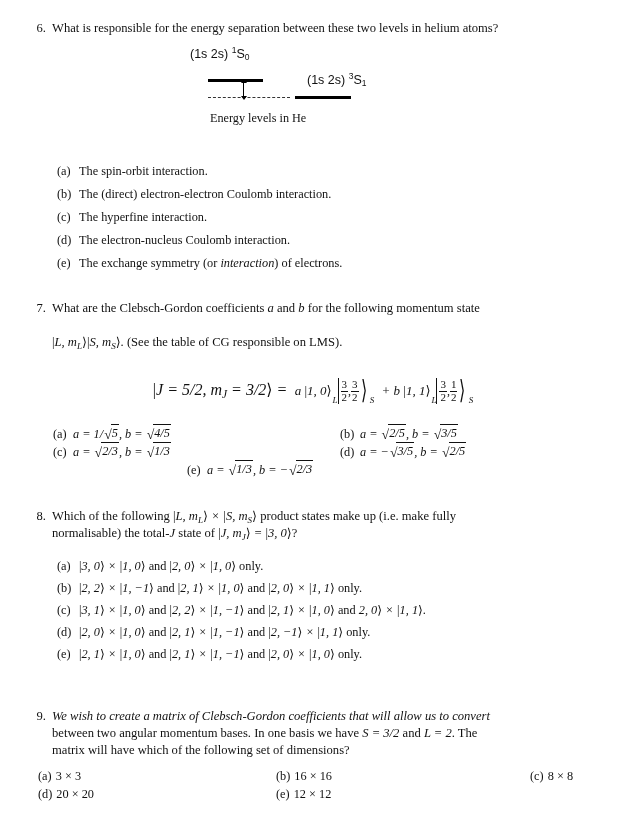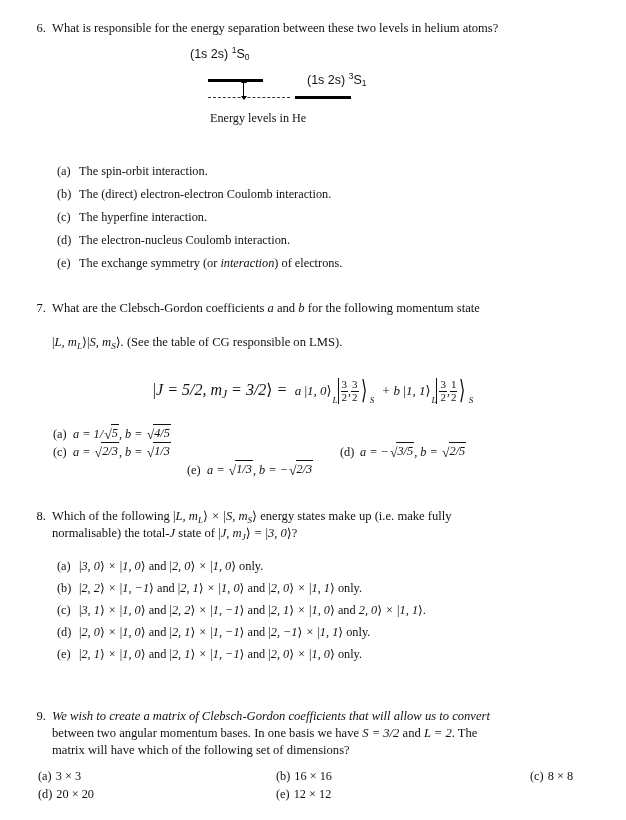--- a/index.html
+++ b/index.html
@@ -231,25 +231,26 @@
 
   <div style="position:absolute; left:0px; top:378px; width:626px; text-align:center;">
     <span class="math" style="font-size:16px;"><span class="ket-bar">|</span>J = 5/2, m<span class="sub">J</span> = 3/2<span class="ket-bar">⟩</span> =
     </span>
     <span class="math" style="font-size:13px;">&nbsp;a <span class="ket-bar">|</span>1, 0<span class="ket-bar">⟩</span><span class="ketsub">L</span></span><span class="bigket"><span class="bigbar"></span><span class="frac"><span class="num">3</span><span class="den">2</span></span><span style="font-size:12px; vertical-align:middle;">,</span><span class="frac"><span class="num">3</span><span class="den">2</span></span><span class="bigangle">⟩</span><span class="ketsub">S</span></span>
     <span class="math" style="font-size:13px;">&nbsp;+ b <span class="ket-bar">|</span>1, 1<span class="ket-bar">⟩</span><span class="ketsub">L</span></span><span class="bigket"><span class="bigbar"></span><span class="frac"><span class="num">3</span><span class="den">2</span></span><span style="font-size:12px; vertical-align:middle;">,</span><span class="frac"><span class="num">1</span><span class="den">2</span></span><span class="bigangle">⟩</span><span class="ketsub">S</span></span>
   </div>
 
   <div class="opt" style="left:53px; top:425px;"><span class="optlab-tight">(a)</span><span class="math">a = 1/<span class="sqrt"><span class="radical">√</span><span class="rad-body">5</span></span>, b = <span class="sqrt"><span class="radical">√</span><span class="rad-body">4/5</span></span></span></div>
   <div class="opt" style="left:53px; top:443px;"><span class="optlab-tight">(c)</span><span class="math">a = <span class="sqrt"><span class="radical">√</span><span class="rad-body">2/3</span></span>, b = <span class="sqrt"><span class="radical">√</span><span class="rad-body">1/3</span></span></span></div>
+  <div class="opt" style="left:340px; top:425px;"><span class="optlab-tight">(b)</span><span class="math">a = <span class="sqrt"><span class="radical">√</span><span class="rad-body">2/5</span></span>, b = <span class="sqrt"><span class="radical">√</span><span class="rad-body">3/5</span></span></span></div>
   <div class="opt" style="left:340px; top:443px;"><span class="optlab-tight">(d)</span><span class="math">a = −<span class="sqrt"><span class="radical">√</span><span class="rad-body">3/5</span></span>, b = <span class="sqrt"><span class="radical">√</span><span class="rad-body">2/5</span></span></span></div>
   <div class="opt" style="left:187px; top:461px;"><span class="optlab-tight">(e)</span><span class="math">a = <span class="sqrt"><span class="radical">√</span><span class="rad-body">1/3</span></span>, b = −<span class="sqrt"><span class="radical">√</span><span class="rad-body">2/3</span></span></span></div>
 
   <div class="qnum" style="left:26px; top:508px;">8.</div>
-  <div class="qbody" style="left:52px; top:508px; width:560px;"><span>Which of the following </span><span class="math"><span class="ket-bar">|</span>L, m<span class="sub">L</span><span class="ket-bar">⟩</span> <span class="times">×</span> <span class="ket-bar">|</span>S, m<span class="sub">S</span><span class="ket-bar">⟩</span></span><span> energy states make up (i.e. make fully</span></div>
+  <div class="qbody" style="left:52px; top:508px; width:560px;"><span>Which of the following </span><span class="math"><span class="ket-bar">|</span>L, m<span class="sub">L</span><span class="ket-bar">⟩</span> <span class="times">×</span> <span class="ket-bar">|</span>S, m<span class="sub">S</span><span class="ket-bar">⟩</span></span><span> product states make up (i.e. make fully</span></div>
   <div class="qbody" style="left:52px; top:525px; width:560px;"><span>normalisable) the total-</span><span class="math">J</span><span> state of </span><span class="math"><span class="ket-bar">|</span>J, m<span class="sub">J</span><span class="ket-bar">⟩</span> = <span class="ket-bar">|</span>3, 0<span class="ket-bar">⟩</span></span><span>?</span></div>
 
   <div class="opt" style="left:57px; top:558px;"><span class="optlab">(a)</span><span class="math"><span class="ket-bar">|</span>3, 0<span class="ket-bar">⟩</span> <span class="times">×</span> <span class="ket-bar">|</span>1, 0<span class="ket-bar">⟩</span> <span class="mathup">and</span> <span class="ket-bar">|</span>2, 0<span class="ket-bar">⟩</span> <span class="times">×</span> <span class="ket-bar">|</span>1, 0<span class="ket-bar">⟩</span></span><span> only.</span></div>
 
   <div class="opt" style="left:57px; top:580px;"><span class="optlab">(b)</span><span class="math"><span class="ket-bar">|</span>2, 2<span class="ket-bar">⟩</span> <span class="times">×</span> <span class="ket-bar">|</span>1, −1<span class="ket-bar">⟩</span> <span class="mathup">and</span> <span class="ket-bar">|</span>2, 1<span class="ket-bar">⟩</span> <span class="times">×</span> <span class="ket-bar">|</span>1, 0<span class="ket-bar">⟩</span> <span class="mathup">and</span> <span class="ket-bar">|</span>2, 0<span class="ket-bar">⟩</span> <span class="times">×</span> <span class="ket-bar">|</span>1, 1<span class="ket-bar">⟩</span></span><span> only.</span></div>
 
   <div class="opt" style="left:57px; top:602px;"><span class="optlab">(c)</span><span class="math"><span class="ket-bar">|</span>3, 1<span class="ket-bar">⟩</span> <span class="times">×</span> <span class="ket-bar">|</span>1, 0<span class="ket-bar">⟩</span> <span class="mathup">and</span> <span class="ket-bar">|</span>2, 2<span class="ket-bar">⟩</span> <span class="times">×</span> <span class="ket-bar">|</span>1, −1<span class="ket-bar">⟩</span> <span class="mathup">and</span> <span class="ket-bar">|</span>2, 1<span class="ket-bar">⟩</span> <span class="times">×</span> <span class="ket-bar">|</span>1, 0<span class="ket-bar">⟩</span> <span class="mathup">and</span> 2, 0<span class="ket-bar">⟩</span> <span class="times">×</span> <span class="ket-bar">|</span>1, 1<span class="ket-bar">⟩</span></span><span>.</span></div>
 
   <div class="opt" style="left:57px; top:624px;"><span class="optlab">(d)</span><span class="math"><span class="ket-bar">|</span>2, 0<span class="ket-bar">⟩</span> <span class="times">×</span> <span class="ket-bar">|</span>1, 0<span class="ket-bar">⟩</span> <span class="mathup">and</span> <span class="ket-bar">|</span>2, 1<span class="ket-bar">⟩</span> <span class="times">×</span> <span class="ket-bar">|</span>1, −1<span class="ket-bar">⟩</span> <span class="mathup">and</span> <span class="ket-bar">|</span>2, −1<span class="ket-bar">⟩</span> <span class="times">×</span> <span class="ket-bar">|</span>1, 1<span class="ket-bar">⟩</span></span><span> only.</span></div>
 

